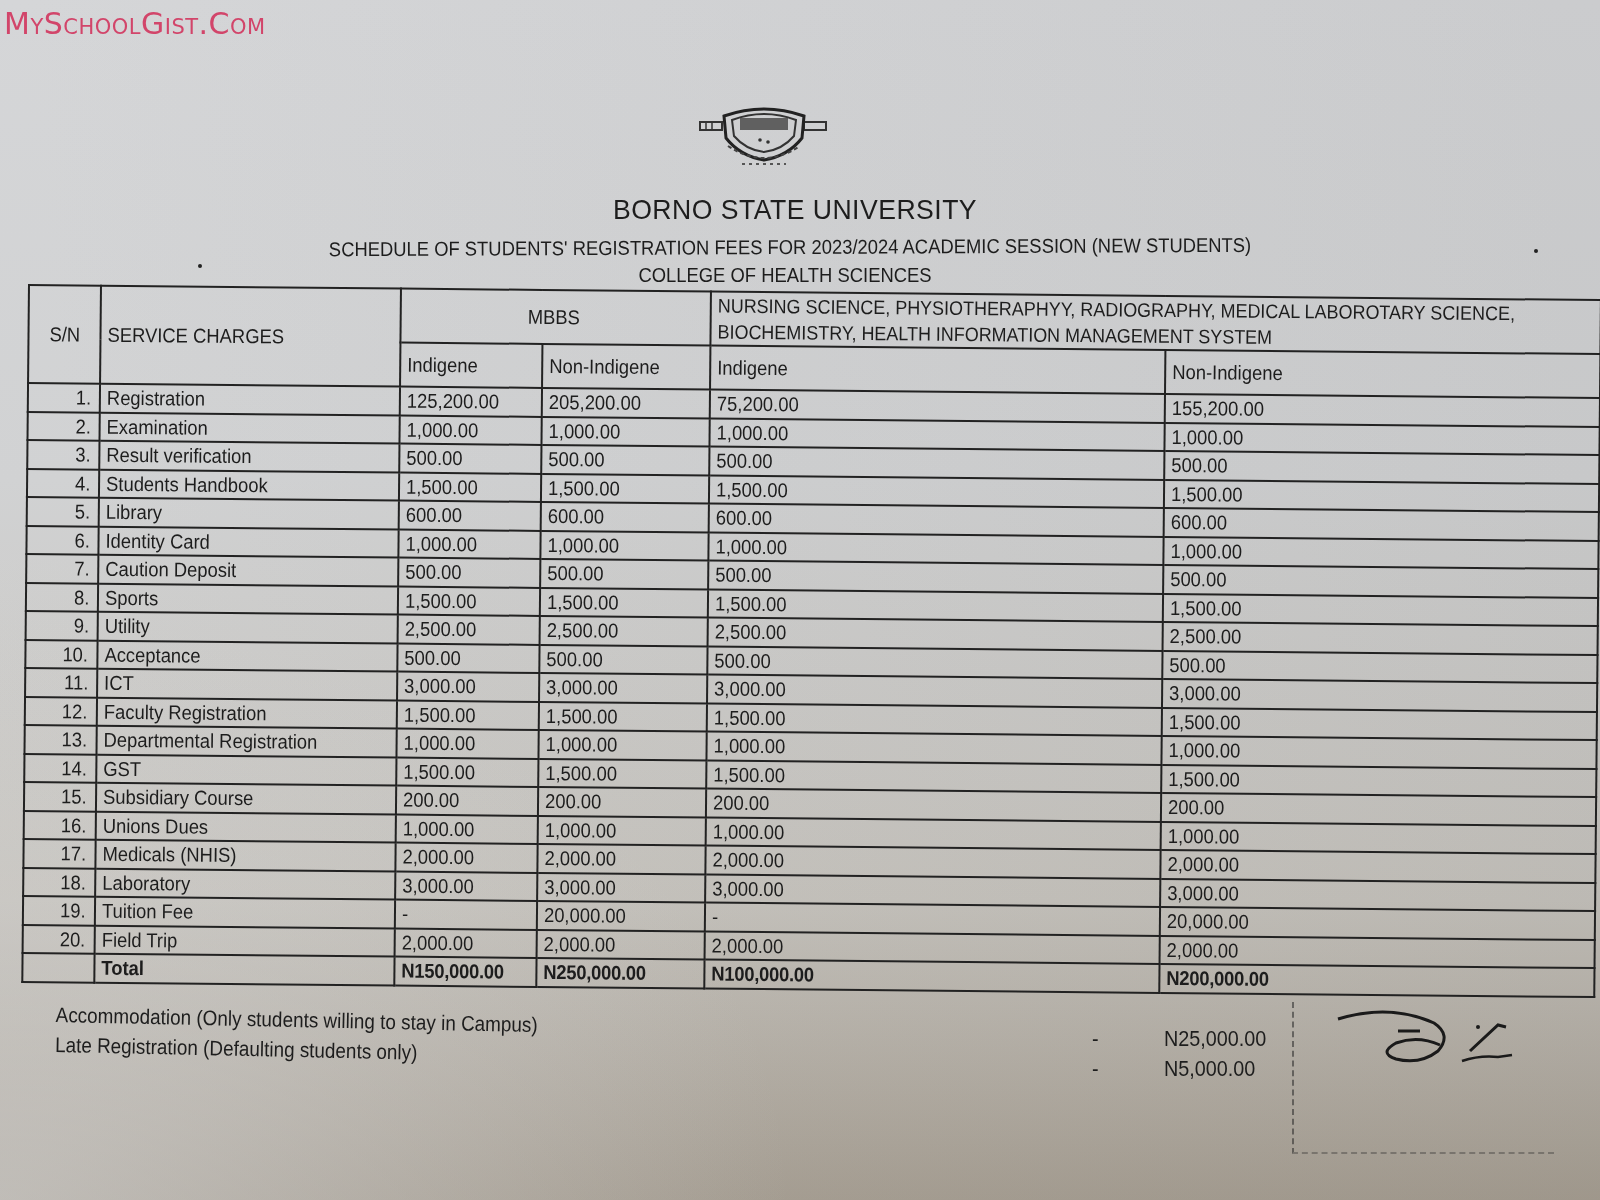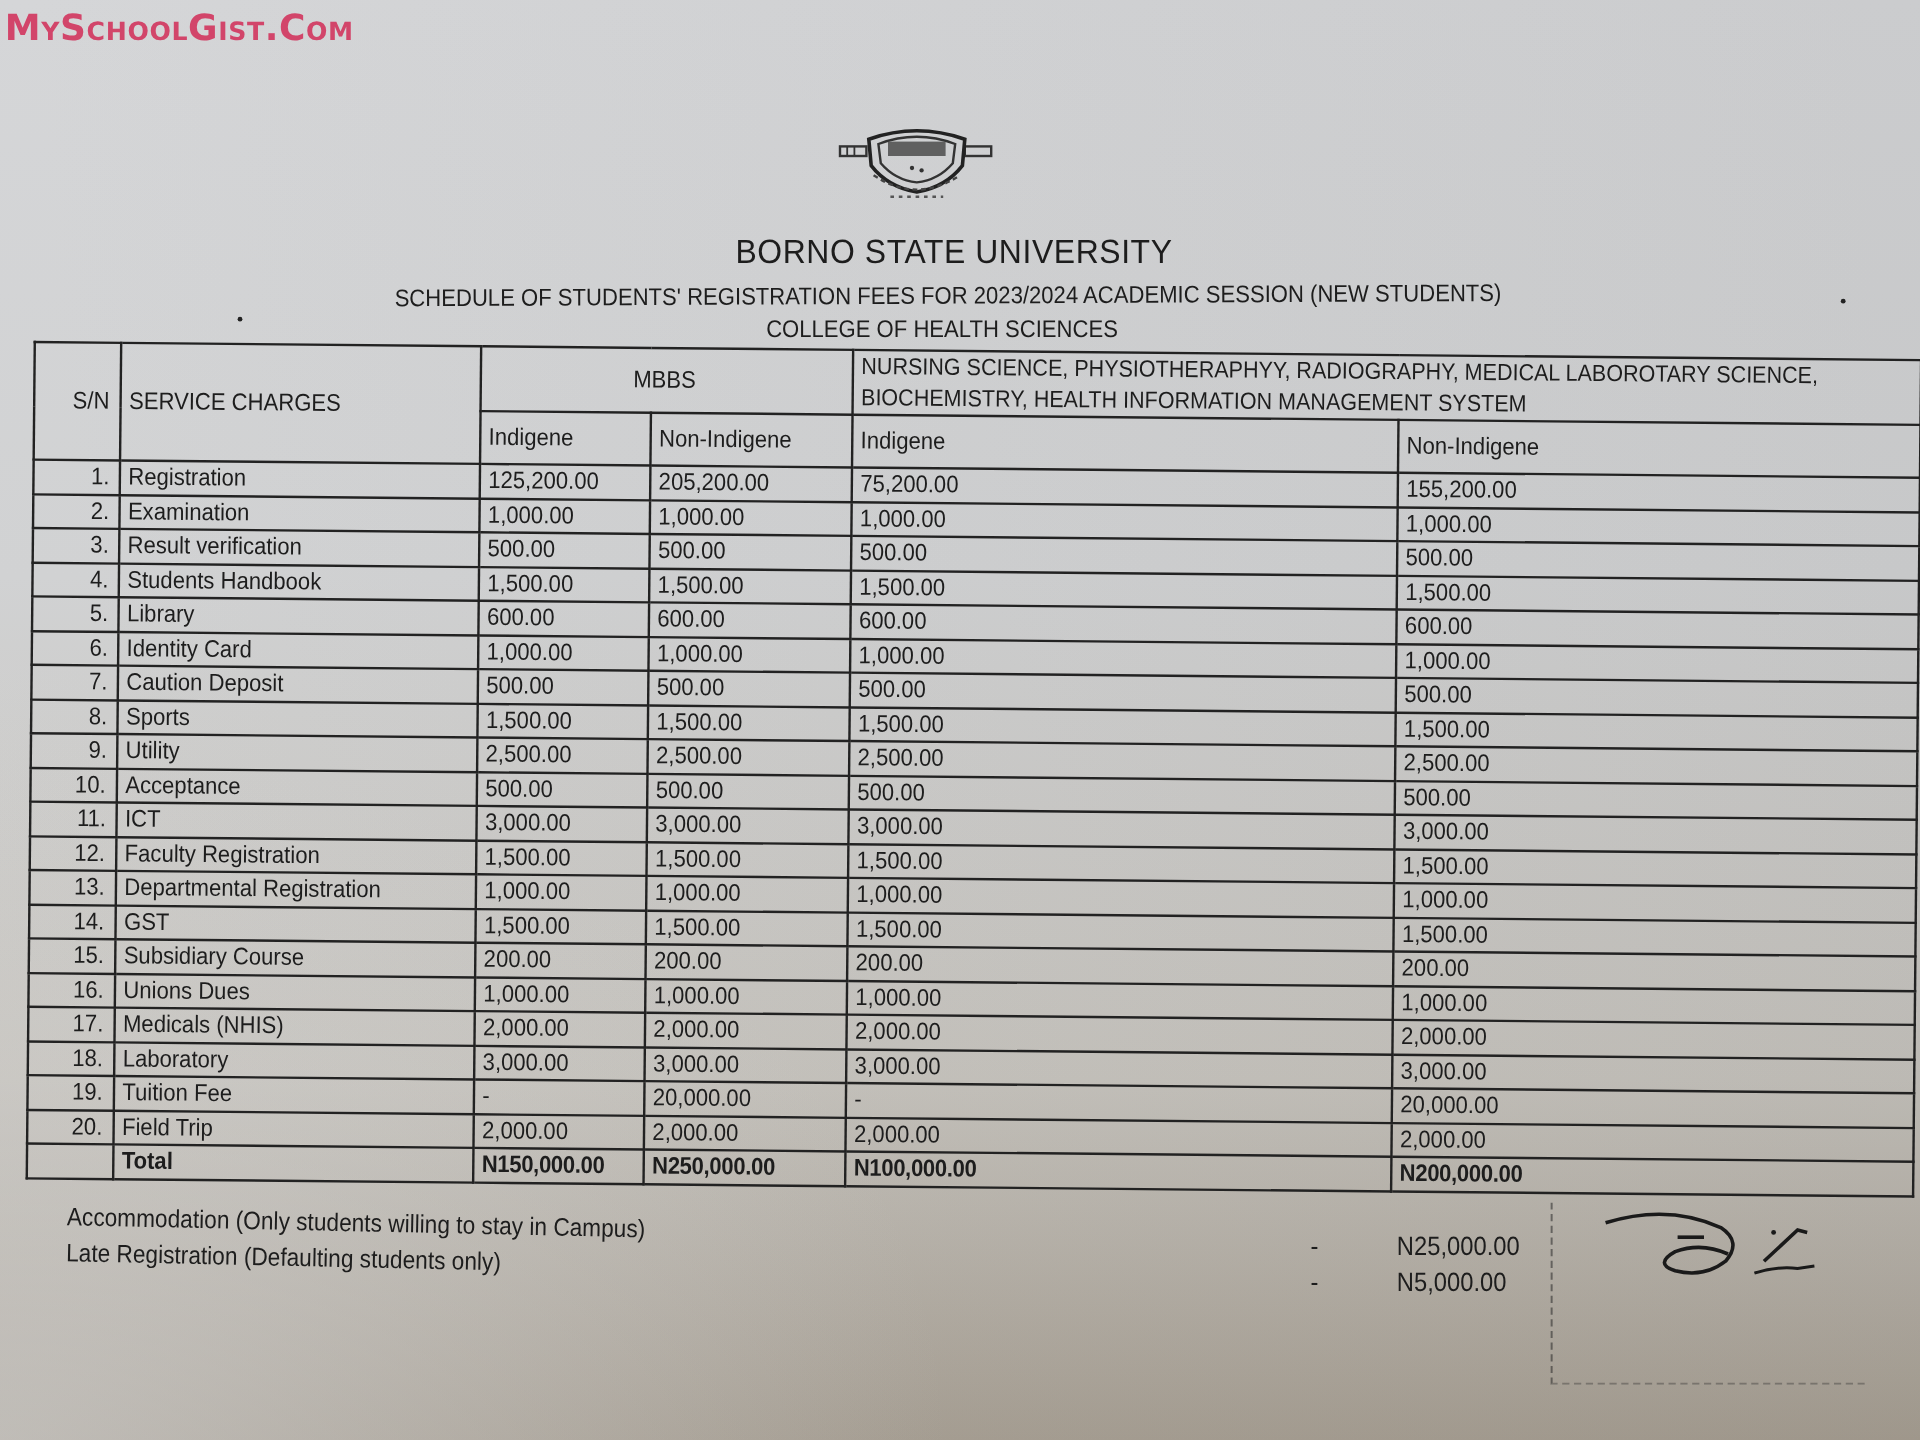--- a/index.html
+++ b/index.html
@@ -12,21 +12,21 @@
   .shade {
     position: absolute; inset: 0; pointer-events: none;
     background:
       radial-gradient(ellipse at 0% 100%, rgba(210,210,210,0.55) 0%, rgba(210,210,210,0) 35%),
       linear-gradient(90deg, rgba(255,255,255,0.05) 0%, rgba(0,0,0,0.04) 100%);
   }
   .watermark {
     position: absolute; left: 4px; top: 6px;
     font-family: "DejaVu Sans", sans-serif;
     font-size: 30px; letter-spacing: 0.5px;
-    color: #d2456a; font-variant: small-caps; font-weight: bold;
+    color: #d2456a; font-variant: small-caps; font-weight: normal;
   }
   .crest { position: absolute; left: 698px; top: 104px; width: 132px; height: 64px; }
   .title {
     position: absolute; left: 0; width: 1600px; text-align: center;
     font-family: "Liberation Sans", sans-serif;
   }
   .title.university { top: 194px; font-size: 28px; letter-spacing: 0.5px; left: -5px; transform: scaleX(0.95); }
   .title.schedule { top: 236px; font-size: 20px; transform: scaleX(0.92) rotate(-0.25deg); left: -10px; }
   .title.college { top: 264px; font-size: 20px; transform: scaleX(0.92); left: -15px; }
 
@@ -38,21 +38,21 @@
     border-collapse: collapse; width: 1572px; table-layout: fixed;
     font-family: "Liberation Sans", sans-serif; font-size: 20px;
   }
   table.fees td, table.fees th {
     border: 2px solid #222; padding: 0 6px; font-weight: normal; text-align: left;
     height: 26.5px; line-height: 24px; white-space: nowrap; overflow: hidden;
     transform-origin: left center;
   }
   table.fees th { vertical-align: middle; }
   table.fees .sn { text-align: right; padding-right: 6px; }
-  table.fees .head-sn { text-align: right; padding-left: 10px; }
+  table.fees .head-sn { text-align: center; padding-left: 10px; }
   table.fees .head-group { text-align: center; height: 44px; }
   table.fees .head-group.wrap { white-space: normal; text-align: left; line-height: 26px; font-size: 19.5px; height: 52px; }
   table.fees .subhead { height: 42px; }
   table.fees .total td { font-weight: bold; transform: none; }
   table.fees .total .amt { letter-spacing: -0.3px; }
   .cell-text { display: inline-block; transform: scaleX(0.92); transform-origin: left center; }
 
   .extras {
     position: absolute; left: 56px; top: 1000px; font-size: 21px;
     transform: rotate(1.2deg) scaleX(0.9); transform-origin: 0 0; line-height: 30px;

